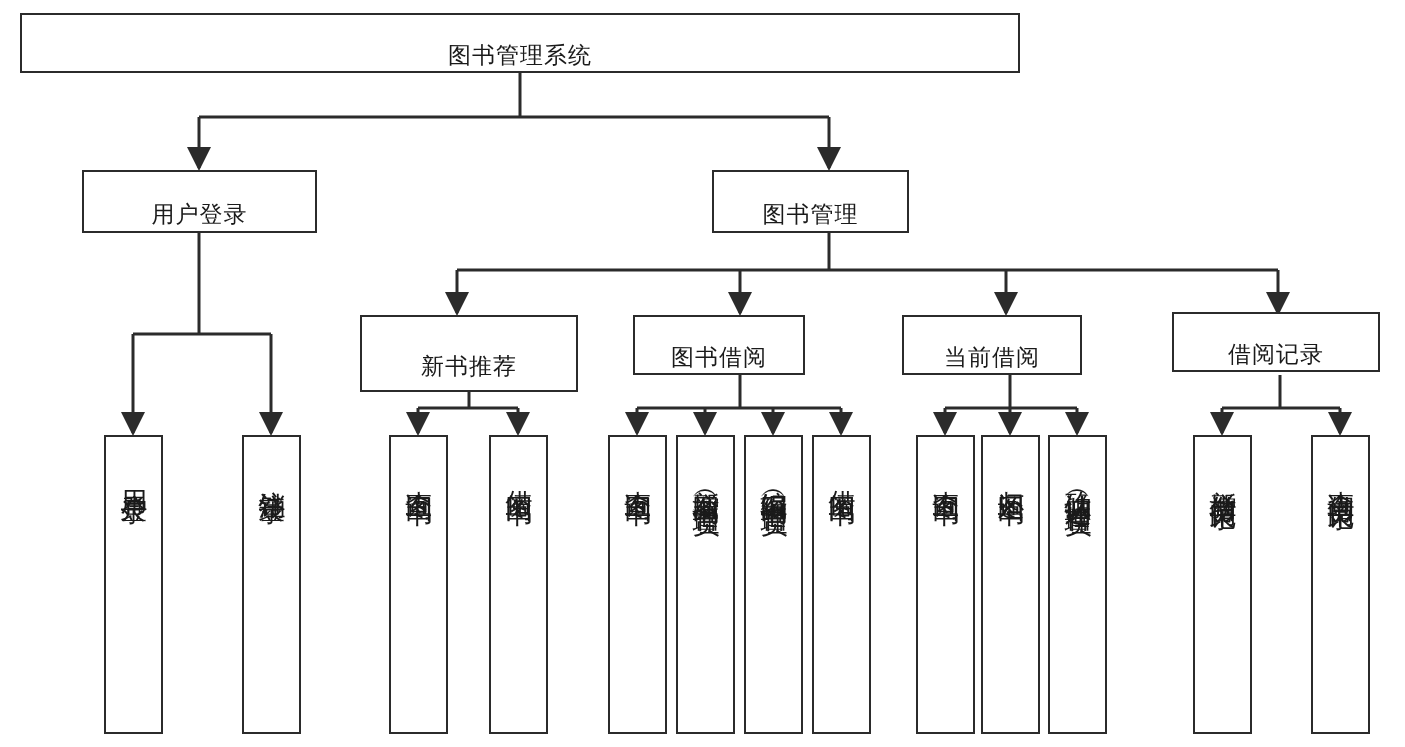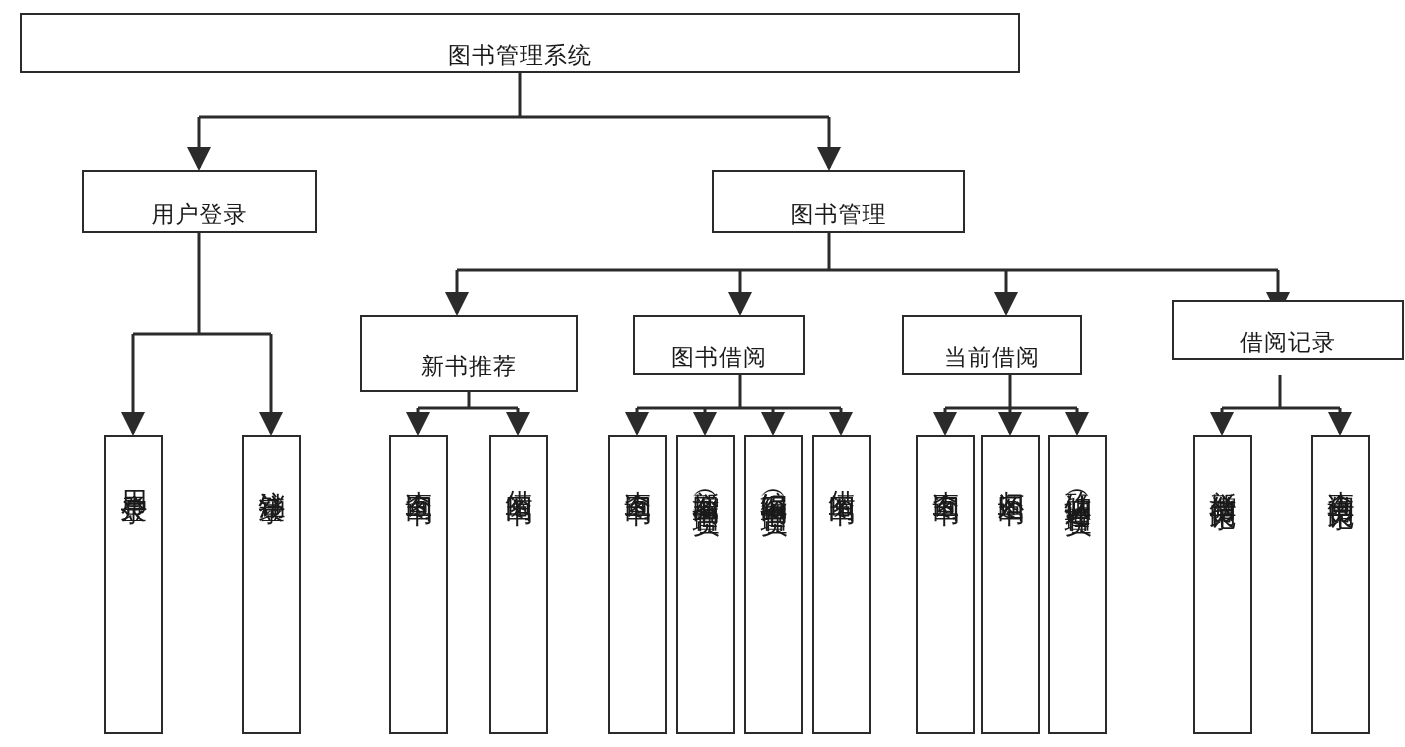--- a/index.html
+++ b/index.html
@@ -123,34 +123,34 @@
     </g>
   </svg>
 
   <div class="node h root" style="left:20px;top:13px;width:1000px;height:60px;">
     <span class="lbl">图书管理系统</span>
   </div>
 
   <div class="node h" style="left:82px;top:170px;width:235px;height:63px;">
     <span class="lbl">用户登录</span>
   </div>
-  <div class="node h" style="left:712px;top:170px;width:253px;height:63px;">
+  <div class="node h" style="left:712px;top:170px;width:197px;height:63px;">
     <span class="lbl">图书管理</span>
   </div>
 
   <div class="node h" style="left:360px;top:315px;width:218px;height:77px;">
     <span class="lbl">新书推荐</span>
   </div>
   <div class="node h" style="left:633px;top:315px;width:172px;height:60px;">
     <span class="lbl">图书借阅</span>
   </div>
   <div class="node h" style="left:902px;top:315px;width:180px;height:60px;">
     <span class="lbl">当前借阅</span>
   </div>
-  <div class="node h" style="left:1172px;top:300px;width:232px;height:60px;">
+  <div class="node h" style="left:1172px;top:312px;width:208px;height:60px;">
     <span class="lbl">借阅记录</span>
   </div>
 
   <div class="node v" style="left:104px;top:435px;width:59px;height:299px;">
     <span class="lbl">用户登录</span>
   </div>
   <div class="node v" style="left:242px;top:435px;width:59px;height:299px;">
     <span class="lbl">注销登录</span>
   </div>
 

